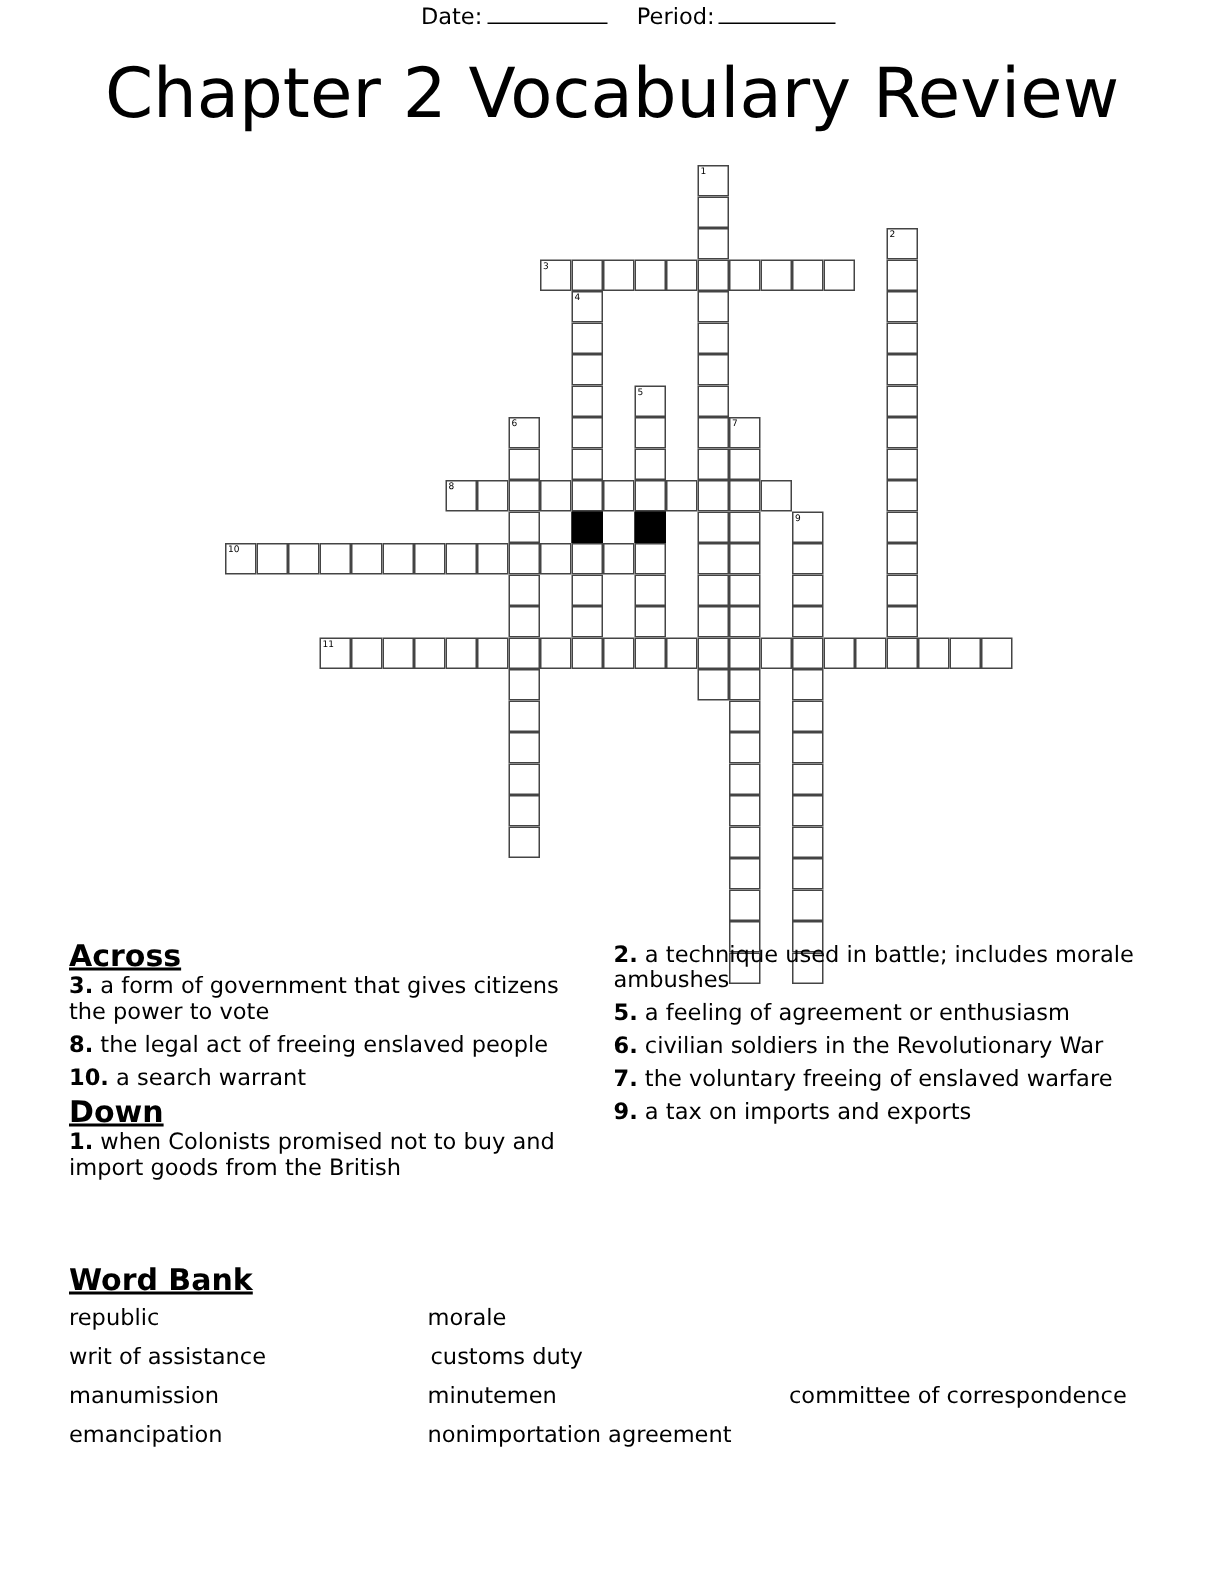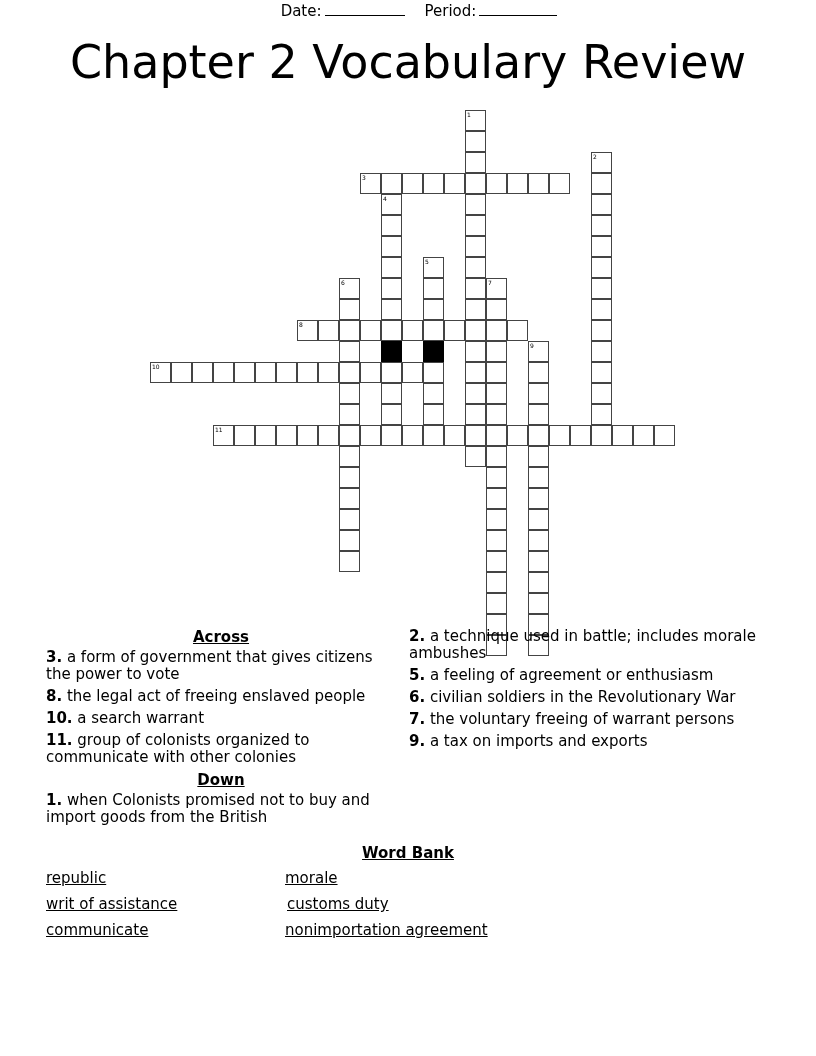--- a/index.html
+++ b/index.html
@@ -43,34 +43,34 @@
     font-size:6px; line-height:7px; font-family:"DejaVu Sans", sans-serif;
   }
 
   
   .clues{
     position:absolute; left:46px; top:628px; width:724px; height:200px;
   }
   .col-l{position:absolute; left:0px; top:0px; width:350px;}
   .col-r{position:absolute; left:363px; top:0px; width:356px;}
   .sechead{
-    font-size:15px; font-weight:bold; text-decoration:underline;
-    margin:0 0 3px 0; line-height:18px;text-align:center;
+    font-size:20px; font-weight:bold; text-decoration:underline;
+    margin:0 0 3px 0; line-height:18px;
   }
   .clue{
     font-size:15px; line-height:17px; margin:0 0 5px 0;
   }
   .clue b{font-weight:bold;}
 
   
   .wb{position:absolute; left:46px; top:844px; width:724px;}
   .wb .sechead{margin-bottom:7px;}
   .wbgrid{position:relative; width:724px;}
   .wbrow{display:flex; margin-bottom:8px;}
-  .wbcell{font-size:15px; line-height:18px;text-decoration:underline;}
+  .wbcell{font-size:15px; line-height:18px;}
   .wbc0{width:239px;} .wbc1{width:241px;} .wbc2{width:244px;}
 </style>
 </head>
 <body>
 
 <div class="hdr">
   <span class="gap-a"></span>
   <span class="fld">
     <span class="lbl">Date:</span>
     <span class="rule rule-date"></span>
@@ -249,48 +249,52 @@
     <div class="cell" style="left: 654px; top: 425px;"></div>
   </div>
 
 <div class="clues">
   <div class="col-l">
     <div class="sechead">Across</div>
     <div id="across-list">
         <div class="clue"><b>3.</b><span> a form of government that gives citizens the power to vote</span></div>
         <div class="clue"><b>8.</b><span> the legal act of freeing enslaved people</span></div>
         <div class="clue"><b>10.</b><span> a search warrant</span></div>
-        <div class="clue"><b>11.</b><span> group of colonists organized to communicate with other colonies</span></div>
       </div>
     <div class="sechead">Down</div>
     <div id="down-list-left">
         <div class="clue"><b>1.</b><span> when Colonists promised not to buy and import goods from the British</span></div>
       </div>
   </div>
   <div class="col-r">
     <div id="down-list-right">
         <div class="clue"><b>2.</b><span> a technique used in battle; includes morale ambushes</span></div>
         <div class="clue"><b>5.</b><span> a feeling of agreement or enthusiasm</span></div>
         <div class="clue"><b>6.</b><span> civilian soldiers in the Revolutionary War</span></div>
-        <div class="clue"><b>7.</b><span> the voluntary freeing of warrant persons</span></div>
+        <div class="clue"><b>7.</b><span> the voluntary freeing of enslaved warfare</span></div>
         <div class="clue"><b>9.</b><span> a tax on imports and exports</span></div>
       </div>
   </div>
 </div>
 
 <div class="wb">
   <div class="sechead">Word Bank</div>
   <div class="wbgrid" id="wb-grid">
       <div class="wbrow">
         <div class="wbcell wbc0">republic</div>
         <div class="wbcell wbc1">morale</div>
       </div>
       <div class="wbrow">
         <div class="wbcell wbc1">writ of assistance</div>
         <div class="wbcell wbc2">customs duty</div>
       </div>
       <div class="wbrow">
-        <div class="wbcell wbc0">communicate</div>
+        <div class="wbcell wbc0">manumission</div>
+        <div class="wbcell wbc1">minutemen</div>
+        <div class="wbcell wbc2">committee of correspondence</div>
+      </div>
+      <div class="wbrow">
+        <div class="wbcell wbc0">emancipation</div>
         <div class="wbcell wbc1">nonimportation agreement</div>
         <div class="wbcell wbc2"></div>
       </div>
     </div>
 </div>
 
 </body></html>

